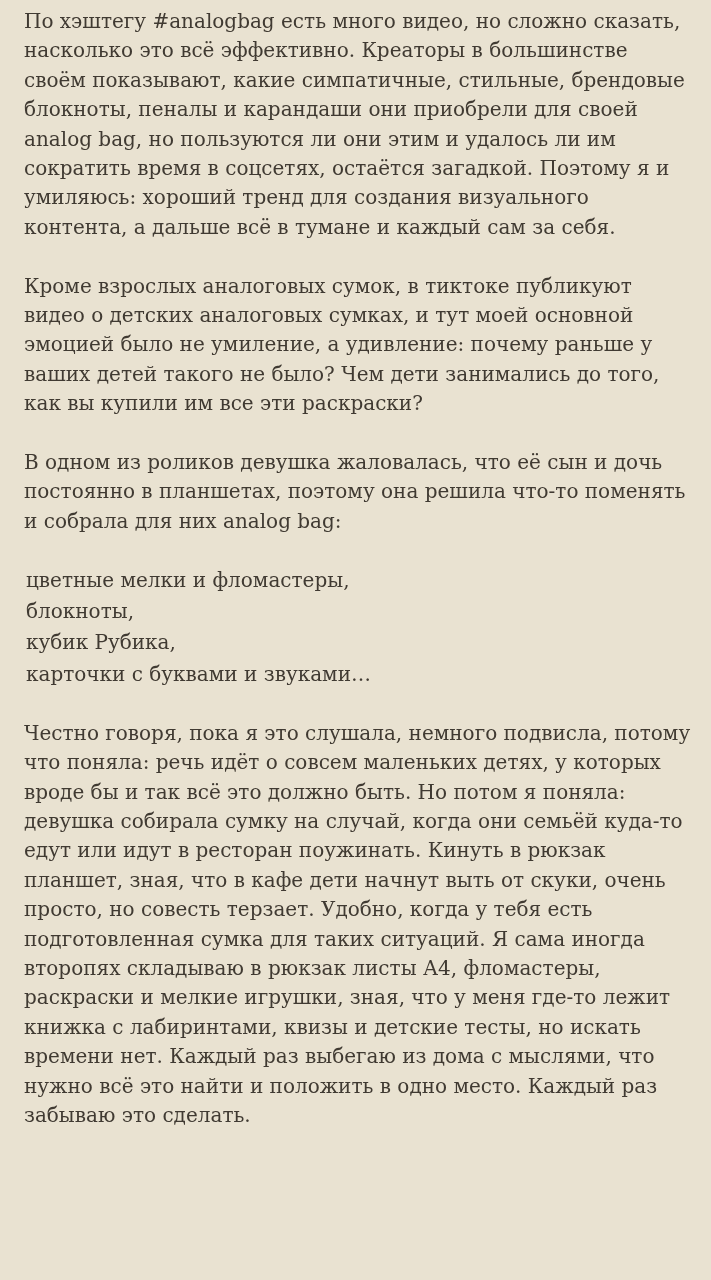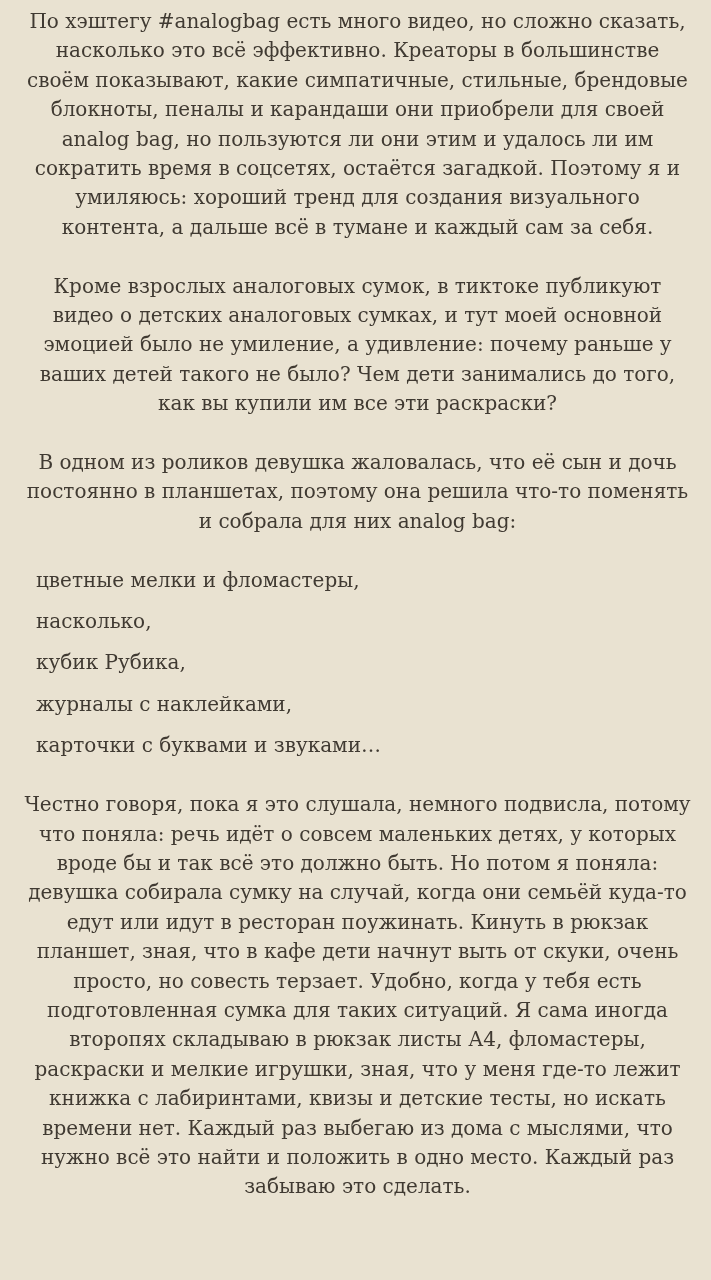--- a/index.html
+++ b/index.html
@@ -19,45 +19,43 @@
     height: 1280px;
     padding: 7px 20px 0 24px;
     color: #403a32;
     font-size: 20px;
     line-height: 29.4px;
     text-align: left;
   }
   .article p {
     margin: 0 0 29.4px 0;
     padding: 0;
-    text-align: center;
   }
   .item-list {
     margin: 0 0 29.4px 0;
     padding: 0;
     list-style: none;
   }
   .item-list li {
-    margin: 12px;
+    margin: 2px;
     padding: 0;
     line-height: 29.4px;
   }
 </style>
 </head>
 <body style="background: rgb(233, 226, 209);">
 
 <main class="article" style="color: rgb(64, 58, 50);">
   <p>По хэштегу #analogbag есть много видео, но сложно сказать, насколько это всё эффективно. Креаторы в большинстве своём показывают, какие симпатичные, стильные, брендовые блокноты, пеналы и карандаши они приобрели для своей analog bag, но пользуются ли они этим и удалось ли им сократить время в соцсетях, остаётся загадкой. Поэтому я и умиляюсь: хороший тренд для создания визуального контента, а дальше всё в тумане и каждый сам за себя.</p>
 
   <p>Кроме взрослых аналоговых сумок, в тиктоке публикуют видео о детских аналоговых сумках, и тут моей основной эмоцией было не умиление, а удивление: почему раньше у ваших детей такого не было? Чем дети занимались до того, как вы купили им все эти раскраски?</p>
 
   <p>В одном из роликов девушка жаловалась, что её сын и дочь постоянно в планшетах, поэтому она решила что-то поменять и собрала для них analog bag:</p>
 
   <ul class="item-list">
       <li>цветные мелки и фломастеры,</li>
-      <li>насколько,</li>
+      <li>блокноты,</li>
       <li>кубик Рубика,</li>
-      <li>журналы с наклейками,</li>
       <li>карточки с буквами и звуками…</li>
     </ul>
 
   <p>Честно говоря, пока я это слушала, немного подвисла, потому что поняла: речь идёт о совсем маленьких детях, у которых вроде бы и так всё это должно быть. Но потом я поняла: девушка собирала сумку на случай, когда они семьёй куда-то едут или идут в ресторан поужинать. Кинуть в рюкзак планшет, зная, что в кафе дети начнут выть от скуки, очень просто, но совесть терзает. Удобно, когда у тебя есть подготовленная сумка для таких ситуаций. Я сама иногда второпях складываю в рюкзак листы А4, фломастеры, раскраски и мелкие игрушки, зная, что у меня где-то лежит книжка с лабиринтами, квизы и детские тесты, но искать времени нет. Каждый раз выбегаю из дома с мыслями, что нужно всё это найти и положить в одно место. Каждый раз забываю это сделать.</p>
 </main>
 
 </body></html>

